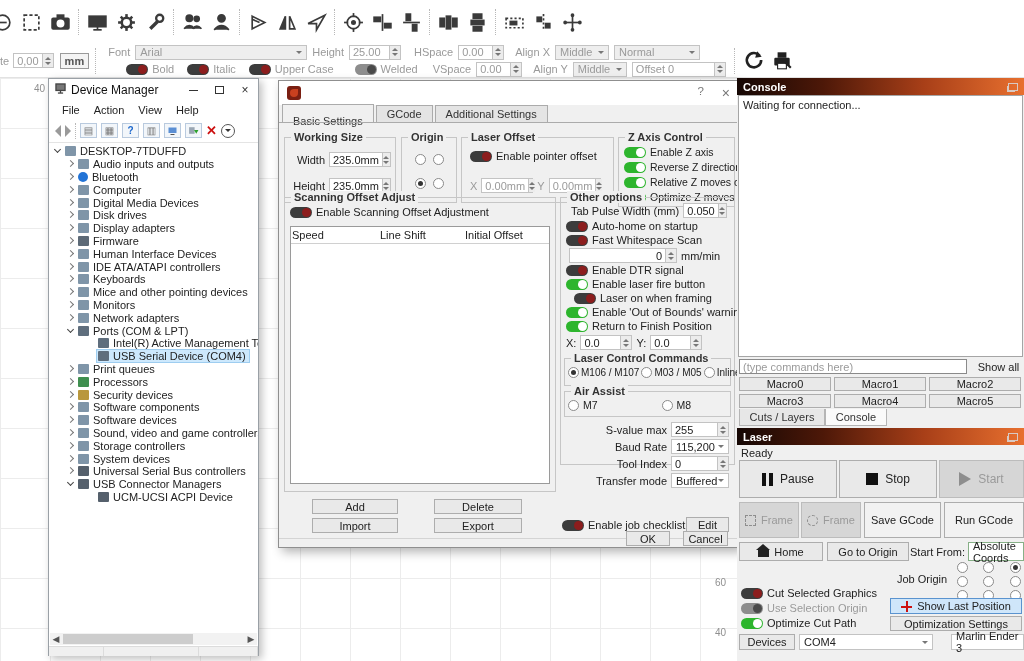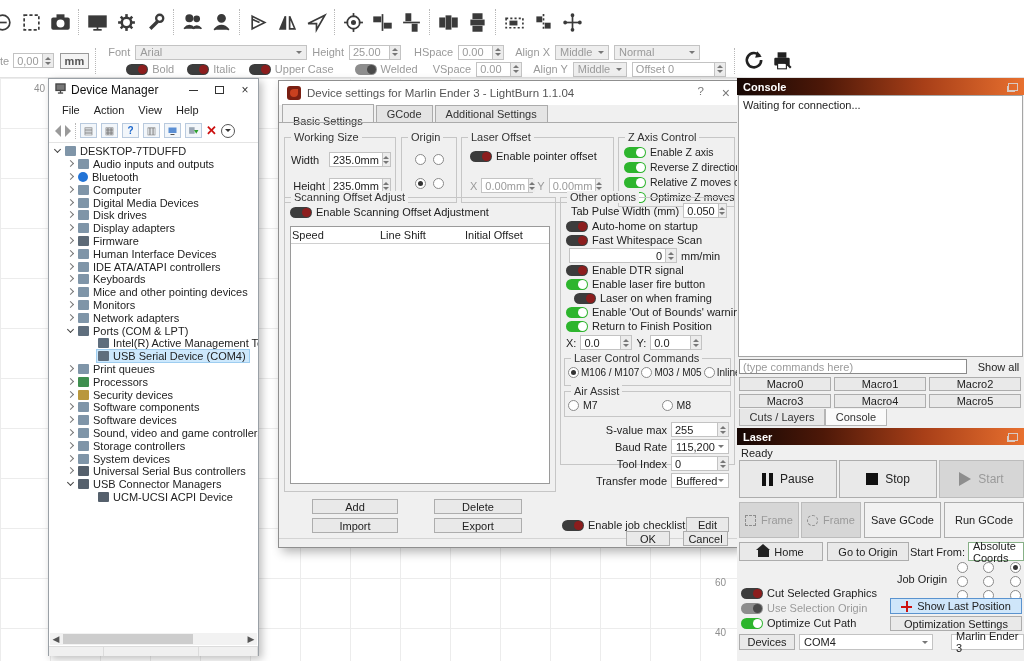--- a/index.html
+++ b/index.html
@@ -35,21 +35,21 @@
   .tog.dis { background:#8d8d8d; } .tog.dis::after { background:#4a4a4a; }
   .fontgrid { display:flex; flex-direction:column; gap:2px; margin-left:6px; }
   .fontgrid .r { display:flex; align-items:center; gap:5px; height:15px; }
 
   
   .btn { background:#e9e9e9; border:1px solid #adadad; display:flex; align-items:center; justify-content:center; font-size:11px; color:#222; cursor:default; }
   .btn.disabled { background:#d6d6d6; color:#9a9a9a; border-color:#bcbcbc; }
   .radio { width:11px; height:11px; border-radius:50%; border:1px solid #8a8a8a; background:#fff; display:inline-block; position:relative; flex:none; }
   .radio.sel::after { content:""; position:absolute; left:2px; top:2px; width:5px; height:5px; border-radius:50%; background:#333; }
   .group { position:absolute; border:1px solid #c6c6c6; }
-  .group > .legend { position:absolute; top:-7px; left:6px; background:#f0f0f0; padding:0 3px; color:#333; }
+  .group > .legend { position:absolute; top:-7px; left:6px; background:#f0f0f0; padding:0 3px; color:#333;font-weight:bold; }
 
   
   #dm { left:48px; top:78px; width:211px; height:578px; background:#fff; border:1px solid #9aa0a6; box-shadow:3px 3px 8px rgba(0,0,0,.25); }
   #dm-title { height:22px; display:flex; align-items:center; padding-left:5px; gap:4px; font-size:12px; color:#111; }
   .winbtn { width:26px; height:22px; display:flex; align-items:center; justify-content:center; color:#333; font-size:12px; }
   .minbar { width:9px; height:1px; background:#333; }
   .maxbox { width:9px; height:8px; border:1px solid #333; }
   #dm-menu { height:18px; display:flex; align-items:center; gap:0; padding-left:6px; }
   #dm-menu span { padding:0 7px; color:#222; }
   #dm-tools { height:24px; display:flex; align-items:center; gap:4px; padding-left:6px; border-bottom:1px solid #e4e4e4; }
@@ -623,37 +623,36 @@
   <div id="dm-status" data-name="device-manager-statusbar">
     <div style="width:55px"></div>
       <div style="width:95px"></div>
       <div style="flex:1"></div>
   </div>
 </div>
 
 <div id="dlg" class="abs" data-name="device-settings-dialog">
   <div id="dlg-title" data-name="dialog-titlebar">
     <span id="dlg-logo" data-name="lightburn-logo-icon"></span>
-    <span data-name="dialog-title">Device settings for Marlin Ender 3 - LightBurn 1.1.04</span>
     <span style="margin-left:auto;display:flex;gap:18px;color:#777">
       <span data-name="dialog-help-button">?</span>
       <span style="font-size:14px" data-name="dialog-close-button">×</span>
     </span>
   </div>
   <div class="dlg-tabs" data-name="dialog-tabs">
     <span class="dlg-tab active" data-name="tab-basic-settings">Basic Settings</span>
     <span class="dlg-tab" data-name="tab-gcode">GCode</span>
     <span class="dlg-tab" data-name="tab-additional-settings">Additional Settings</span>
   </div>
   <div id="dlg-body" data-name="dialog-body">
 
     <div class="group" style="left:5px;top:14px;width:112px;height:66px" data-name="working-size-group">
       <span class="legend">Working Size</span>
       <div class="rrow" style="left:6px;top:14px">
-        <span style="width:34px;" data-name="width-label">Width</span>
+        <span style="width:34px;text-align:right" data-name="width-label">Width</span>
         <span class="spin" style="width:62px" data-name="width-field">
             <span class="val" style="flex:1">235.0mm</span>
             <span class="btns">
               <i class="tri-up"></i>
               <i class="tri-dn"></i>
             </span>
           </span>
       </div>
       <div class="rrow" style="left:6px;top:40px">
         <span style="width:34px;text-align:right" data-name="height-label">Height</span>

